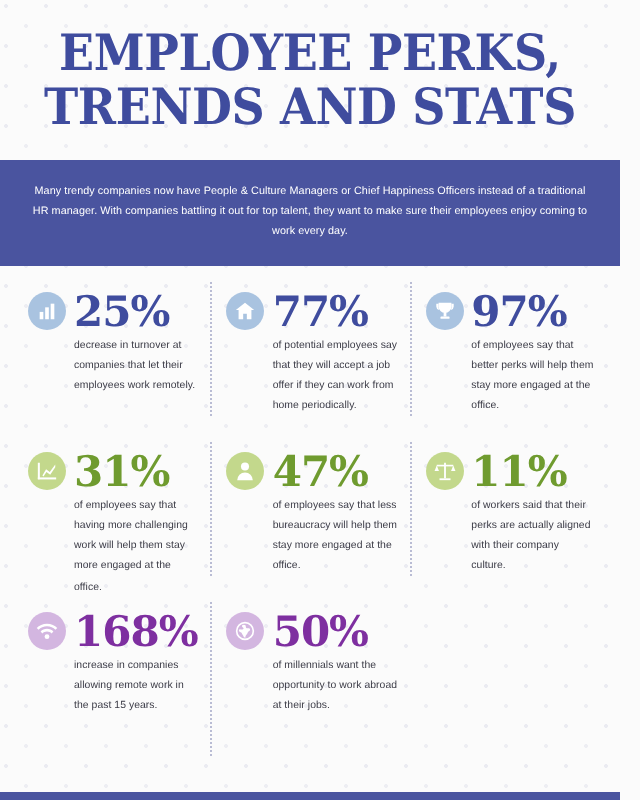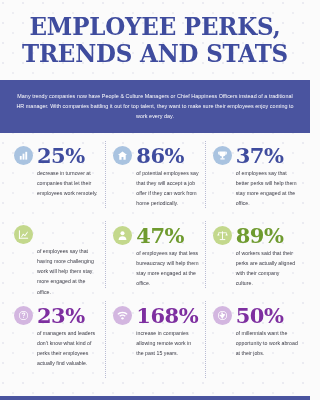--- a/index.html
+++ b/index.html
@@ -184,50 +184,51 @@
       <p class="stat-desc">decrease in turnover at companies that let their employees work remotely.</p>
     </div>
 
     <div class="stat-cell col-2 theme-blue">
       <div class="stat-head">
         <span class="icon-badge">
           <svg viewBox="0 0 24 24" aria-hidden="true">
               <path d="M12 3 L22 11 L19 11 L19 21 L14 21 L14 15 L10 15 L10 21 L5 21 L5 11 L2 11 Z"></path>
             </svg>
         </span>
-        <span class="stat-value">86%</span>
+        <span class="stat-value">77%</span>
       </div>
       <p class="stat-desc">of potential employees say that they will accept a job offer if they can work from home periodically.</p>
     </div>
 
     <div class="stat-cell col-3 theme-blue">
       <div class="stat-head">
         <span class="icon-badge">
           <svg viewBox="0 0 24 24" aria-hidden="true">
               <path d="M5 3 H19 V7 A7 7 0 0 1 5 7 Z"></path>
               <rect x="10.5" y="13" width="3" height="5"></rect>
               <rect x="7" y="18" width="10" height="2.5" rx="1"></rect>
               <path d="M5 4 H2.5 V7 A4 4 0 0 0 5.5 10.8 L5 8.5 Z"></path>
               <path d="M19 4 H21.5 V7 A4 4 0 0 1 18.5 10.8 L19 8.5 Z"></path>
             </svg>
         </span>
-        <span class="stat-value">37%</span>
+        <span class="stat-value">97%</span>
       </div>
       <p class="stat-desc">of employees say that better perks will help them stay more engaged at the office.</p>
     </div>
 
     <div class="stat-cell col-1 theme-green">
       <div class="stat-head">
         <span class="icon-badge">
           <svg viewBox="0 0 24 24" aria-hidden="true">
               <rect x="2" y="3" width="2.2" height="18"></rect>
               <rect x="2" y="19" width="20" height="2.2"></rect>
               <path d="M7 17 L11 10 L15 13 L21 5 L21 8 L15.5 16 L11.4 13 L8.2 18 Z"></path>
             </svg>
         </span>
+        <span class="stat-value">31%</span>
       </div>
       <p class="stat-desc">of employees say that having more challenging work will help them stay more engaged at the office.</p>
     </div>
 
     <div class="stat-cell col-2 theme-green">
       <div class="stat-head">
         <span class="icon-badge">
           <svg viewBox="0 0 24 24" aria-hidden="true">
               <circle cx="12" cy="7" r="4.4"></circle>
               <path d="M3.5 22 A8.5 8.5 0 0 1 20.5 22 Z"></path>
@@ -242,38 +243,25 @@
       <div class="stat-head">
         <span class="icon-badge">
           <svg viewBox="0 0 24 24" aria-hidden="true">
               <rect x="11" y="3" width="2" height="17"></rect>
               <rect x="6" y="20" width="12" height="2"></rect>
               <rect x="3" y="5.2" width="18" height="1.8"></rect>
               <path d="M3 6 L0.6 12 H5.4 Z"></path>
               <path d="M21 6 L18.6 12 H23.4 Z"></path>
             </svg>
         </span>
-        <span class="stat-value">89%</span>
+        <span class="stat-value">11%</span>
       </div>
       <p class="stat-desc">of workers said that their perks are actually aligned with their company culture.</p>
     </div>
 
-    <div class="stat-cell col-1 theme-purple row-3">
-      <div class="stat-head">
-        <span class="icon-badge">
-          <svg viewBox="0 0 24 24" aria-hidden="true">
-              <path d="M12 2 A10 10 0 1 0 12 22 A10 10 0 0 0 12 2 Z M12 3.6 A8.4 8.4 0 1 1 12 20.4 A8.4 8.4 0 0 1 12 3.6 Z"></path>
-              <path d="M12 5.6 C9.4 5.6 8 7.2 8 9.2 H10 C10 8.1 10.8 7.4 12 7.4 C13.1 7.4 13.9 8 13.9 8.9 C13.9 9.8 13.3 10.2 12.4 10.9 C11.4 11.6 11 12.3 11 13.6 H13 C13 12.8 13.3 12.4 14.1 11.8 C15.2 11 15.9 10.2 15.9 8.8 C15.9 6.9 14.3 5.6 12 5.6 Z"></path>
-              <rect x="11" y="15" width="2" height="2"></rect>
-            </svg>
-        </span>
-        <span class="stat-value">23%</span>
-      </div>
-      <p class="stat-desc">of managers and leaders don't know what kind of perks their employees actually find valuable.</p>
-    </div>
 
     <div class="stat-cell col-2 theme-purple row-3">
       <div class="stat-head">
         <span class="icon-badge">
           <svg viewBox="0 0 24 24" aria-hidden="true">
               <path d="M12 4 C7.4 4 3.4 5.9 0.8 8.6 L2.8 10.6 C5 8.4 8.3 6.9 12 6.9 C15.7 6.9 19 8.4 21.2 10.6 L23.2 8.6 C20.6 5.9 16.6 4 12 4 Z"></path>
               <path d="M12 9.6 C9.2 9.6 6.7 10.8 5 12.6 L7 14.6 C8.3 13.3 10 12.5 12 12.5 C14 12.5 15.7 13.3 17 14.6 L19 12.6 C17.3 10.8 14.8 9.6 12 9.6 Z"></path>
               <circle cx="12" cy="18.2" r="2.6"></circle>
             </svg>
         </span>

